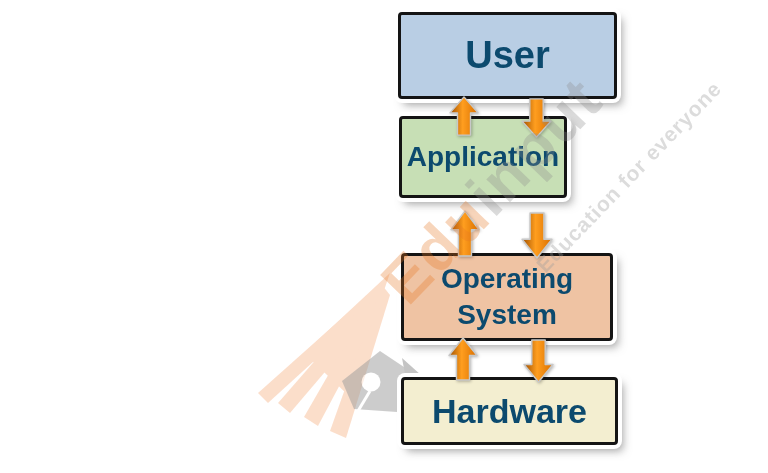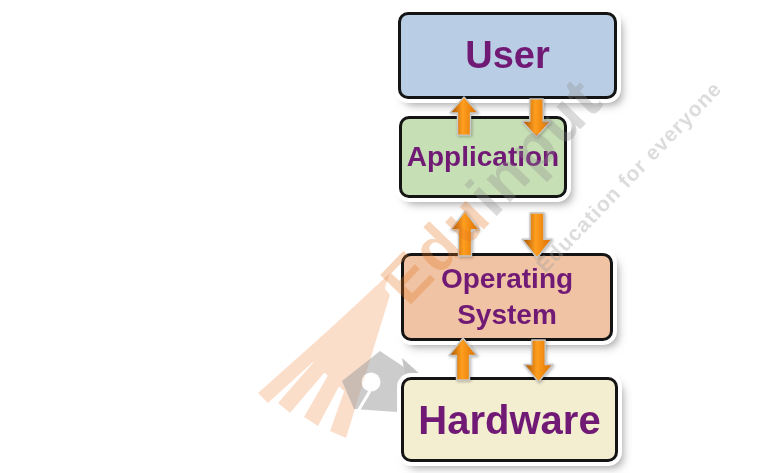--- a/index.html
+++ b/index.html
@@ -6,28 +6,28 @@
   .canvas {
     position:relative; width:768px; height:473px; background:#ffffff;
     overflow:hidden; font-family:"Liberation Sans", sans-serif;
   }
   * { box-sizing:border-box; }
 
   
   .box {
     position:absolute; z-index:2;
     display:flex; align-items:center; justify-content:center;
-    border:3.5px solid #141414; border-radius:10px;
+    border:3.5px solid #141414; border-radius:4px;
     box-shadow: 0 0 0 4px #ffffff, 5px 6px 9px rgba(90,90,90,.55);
-    font-weight:bold; color:#701a75; text-align:center; line-height:1.3;
+    font-weight:bold; color:#0c4a6e; text-align:center; line-height:1.3;
   }
   .box-user        { left:398px; top:12px;  width:219px; height:87px; font-size:38px; }
   .box-application { left:399px; top:116px; width:168px; height:82px; font-size:28px; }
   .box-os          { left:401px; top:253px; width:212px; height:88px; font-size:28px; padding:0 2px; }
-  .box-hardware    { left:401px; top:377px; width:217px; height:85px; font-size:40px; }
+  .box-hardware    { left:401px; top:377px; width:217px; height:68px; font-size:34px; }
 
   
   .arrow {
     position:absolute; z-index:3;
     filter: drop-shadow(1.5px 1.5px 1.5px rgba(0,0,0,.28));
   }
   .a1-up { left:449px; top:96px;  width:30px; height:40px; }
   .a1-dn { left:521px; top:98px;  width:31px; height:40px; }
   .a2-up { left:450px; top:210px; width:30px; height:47px; }
   .a2-dn { left:521px; top:212px; width:32px; height:47px; }

